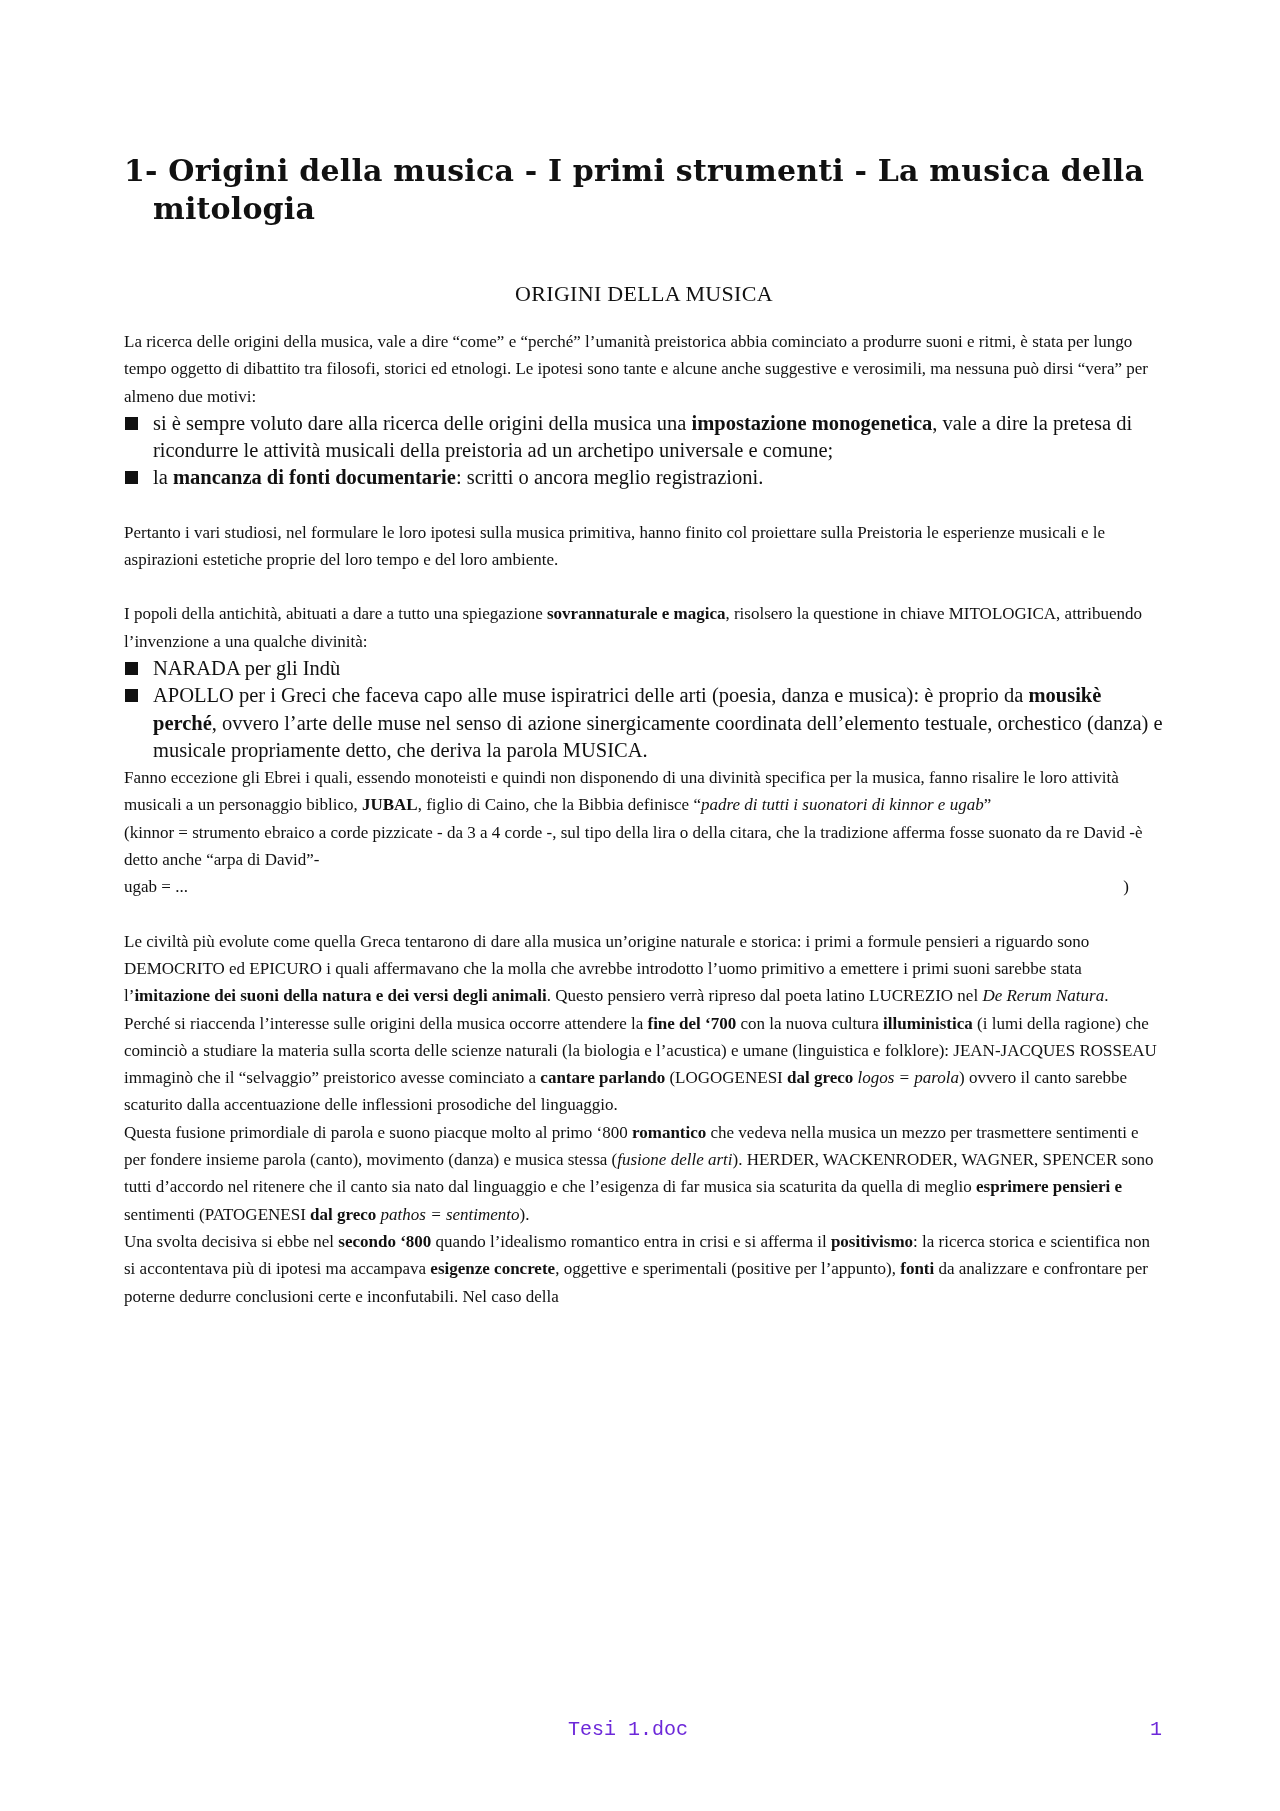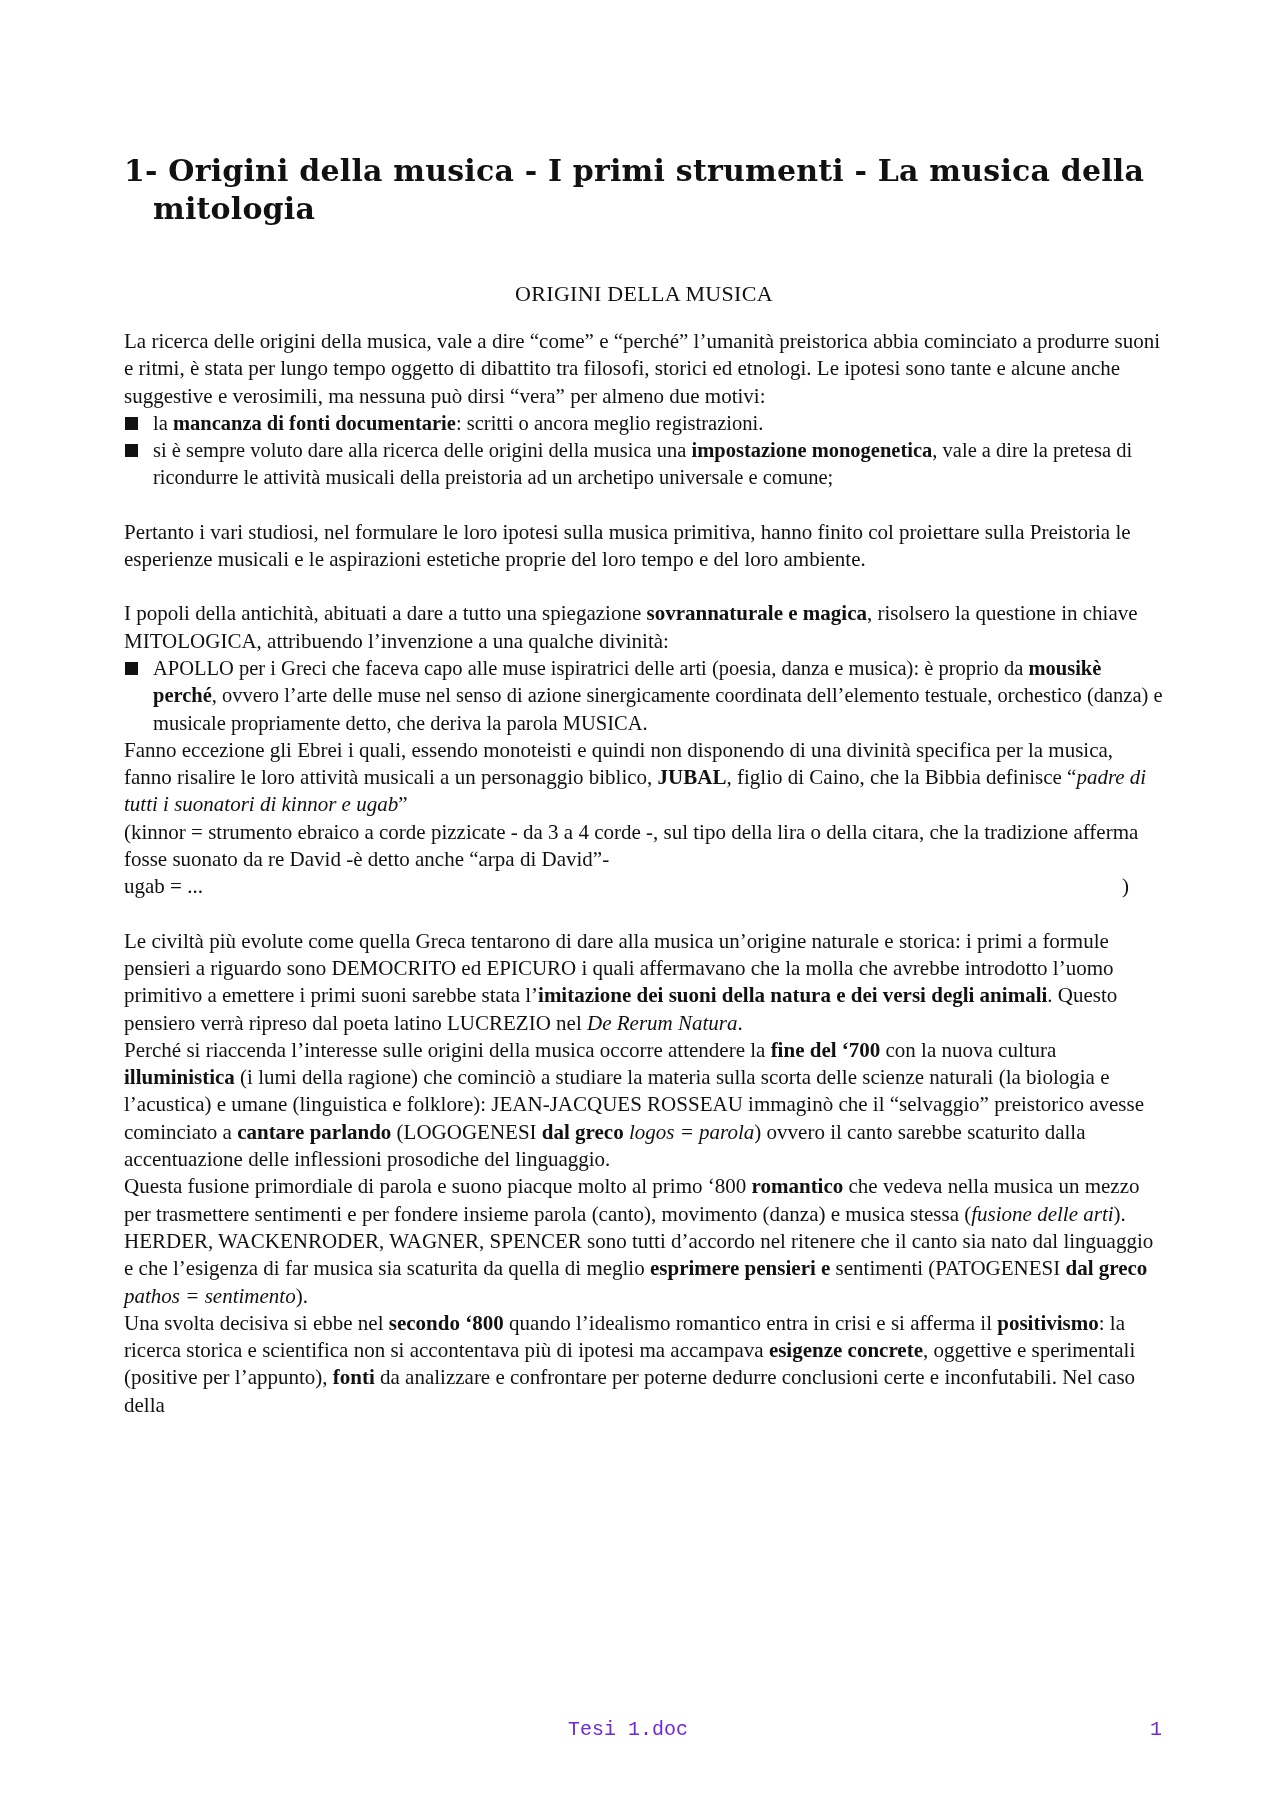--- a/index.html
+++ b/index.html
@@ -41,21 +41,21 @@
     }
     .section-heading {
       text-align: center;
       font-size: 22px;
       line-height: 28px;
       margin: 52px 0 20px 0;
       letter-spacing: 0.3px;
     }
     p {
       margin: 0;
-      font-size: 21px;
+      font-size: 17px;
       line-height: 27.3px;
     }
     .gap {
       height: 27px;
     }
     ul.bullets {
       list-style: none;
       margin: 0;
       padding: 0;
     }
@@ -110,39 +110,43 @@
 
     <h1 class="doc-title">1- Origini della musica  -  I primi strumenti  -  La musica della mitologia</h1>
 
     <div class="section-heading">ORIGINI DELLA MUSICA</div>
 
     <p>La ricerca delle origini della musica, vale a dire “come”  e “perché” l’umanità preistorica abbia cominciato a produrre suoni e ritmi, è stata per lungo tempo oggetto di dibattito tra filosofi, storici ed etnologi. Le ipotesi sono tante e alcune anche suggestive e verosimili, ma nessuna può dirsi “vera” per almeno due motivi:</p>
 
     <ul class="bullets">
       <li>
         <span class="bullet-square"></span>
-        <span>la </span><b>mancanza di fonti documentarie</b><span>: scritti o ancora meglio registrazioni.</span>
+        <span>si è sempre voluto dare alla ricerca delle origini della musica una </span><b>impostazione monogenetica</b><span>, vale a dire la pretesa di ricondurre le attività musicali della preistoria ad un archetipo universale e comune;</span>
       </li>
       <li>
         <span class="bullet-square"></span>
-        <span>si è sempre voluto dare alla ricerca delle origini della musica una </span><b>impostazione monogenetica</b><span>, vale a dire la pretesa di ricondurre le attività musicali della preistoria ad un archetipo universale e comune;</span>
+        <span>la </span><b>mancanza di fonti documentarie</b><span>: scritti o ancora meglio registrazioni.</span>
       </li>
     </ul>
 
     <div class="gap"></div>
 
     <p>Pertanto i vari studiosi, nel formulare le loro ipotesi sulla musica primitiva, hanno finito col proiettare sulla Preistoria le esperienze musicali e le aspirazioni estetiche proprie del loro tempo e del loro ambiente.</p>
 
     <div class="gap"></div>
 
     <p>
       <span>I popoli della antichità, abituati a dare a tutto una spiegazione </span><b>sovrannaturale e magica</b><span>, risolsero la questione in chiave MITOLOGICA, attribuendo l’invenzione a una qualche divinità:</span>
     </p>
 
     <ul class="bullets">
+      <li>
+        <span class="bullet-square"></span>
+        <span>NARADA per gli Indù</span>
+      </li>
       <li>
         <span class="bullet-square"></span>
         <span>APOLLO per i Greci che faceva capo alle muse ispiratrici delle arti (poesia, danza e musica): è proprio da </span><b>mousikè perché</b><span>, ovvero l’arte delle muse nel senso di azione sinergicamente coordinata dell’elemento testuale, orchestico (danza) e musicale propriamente detto, che deriva la parola MUSICA.</span>
       </li>
     </ul>
 
     <p>
       <span>Fanno eccezione gli Ebrei i quali, essendo monoteisti e quindi non disponendo di una divinità specifica per la musica, fanno risalire le loro attività musicali a un personaggio biblico, </span><b>JUBAL</b><span>, figlio di Caino, che la Bibbia definisce “</span><i>padre di tutti i suonatori di kinnor e ugab</i><span>”</span>
     </p>
 

